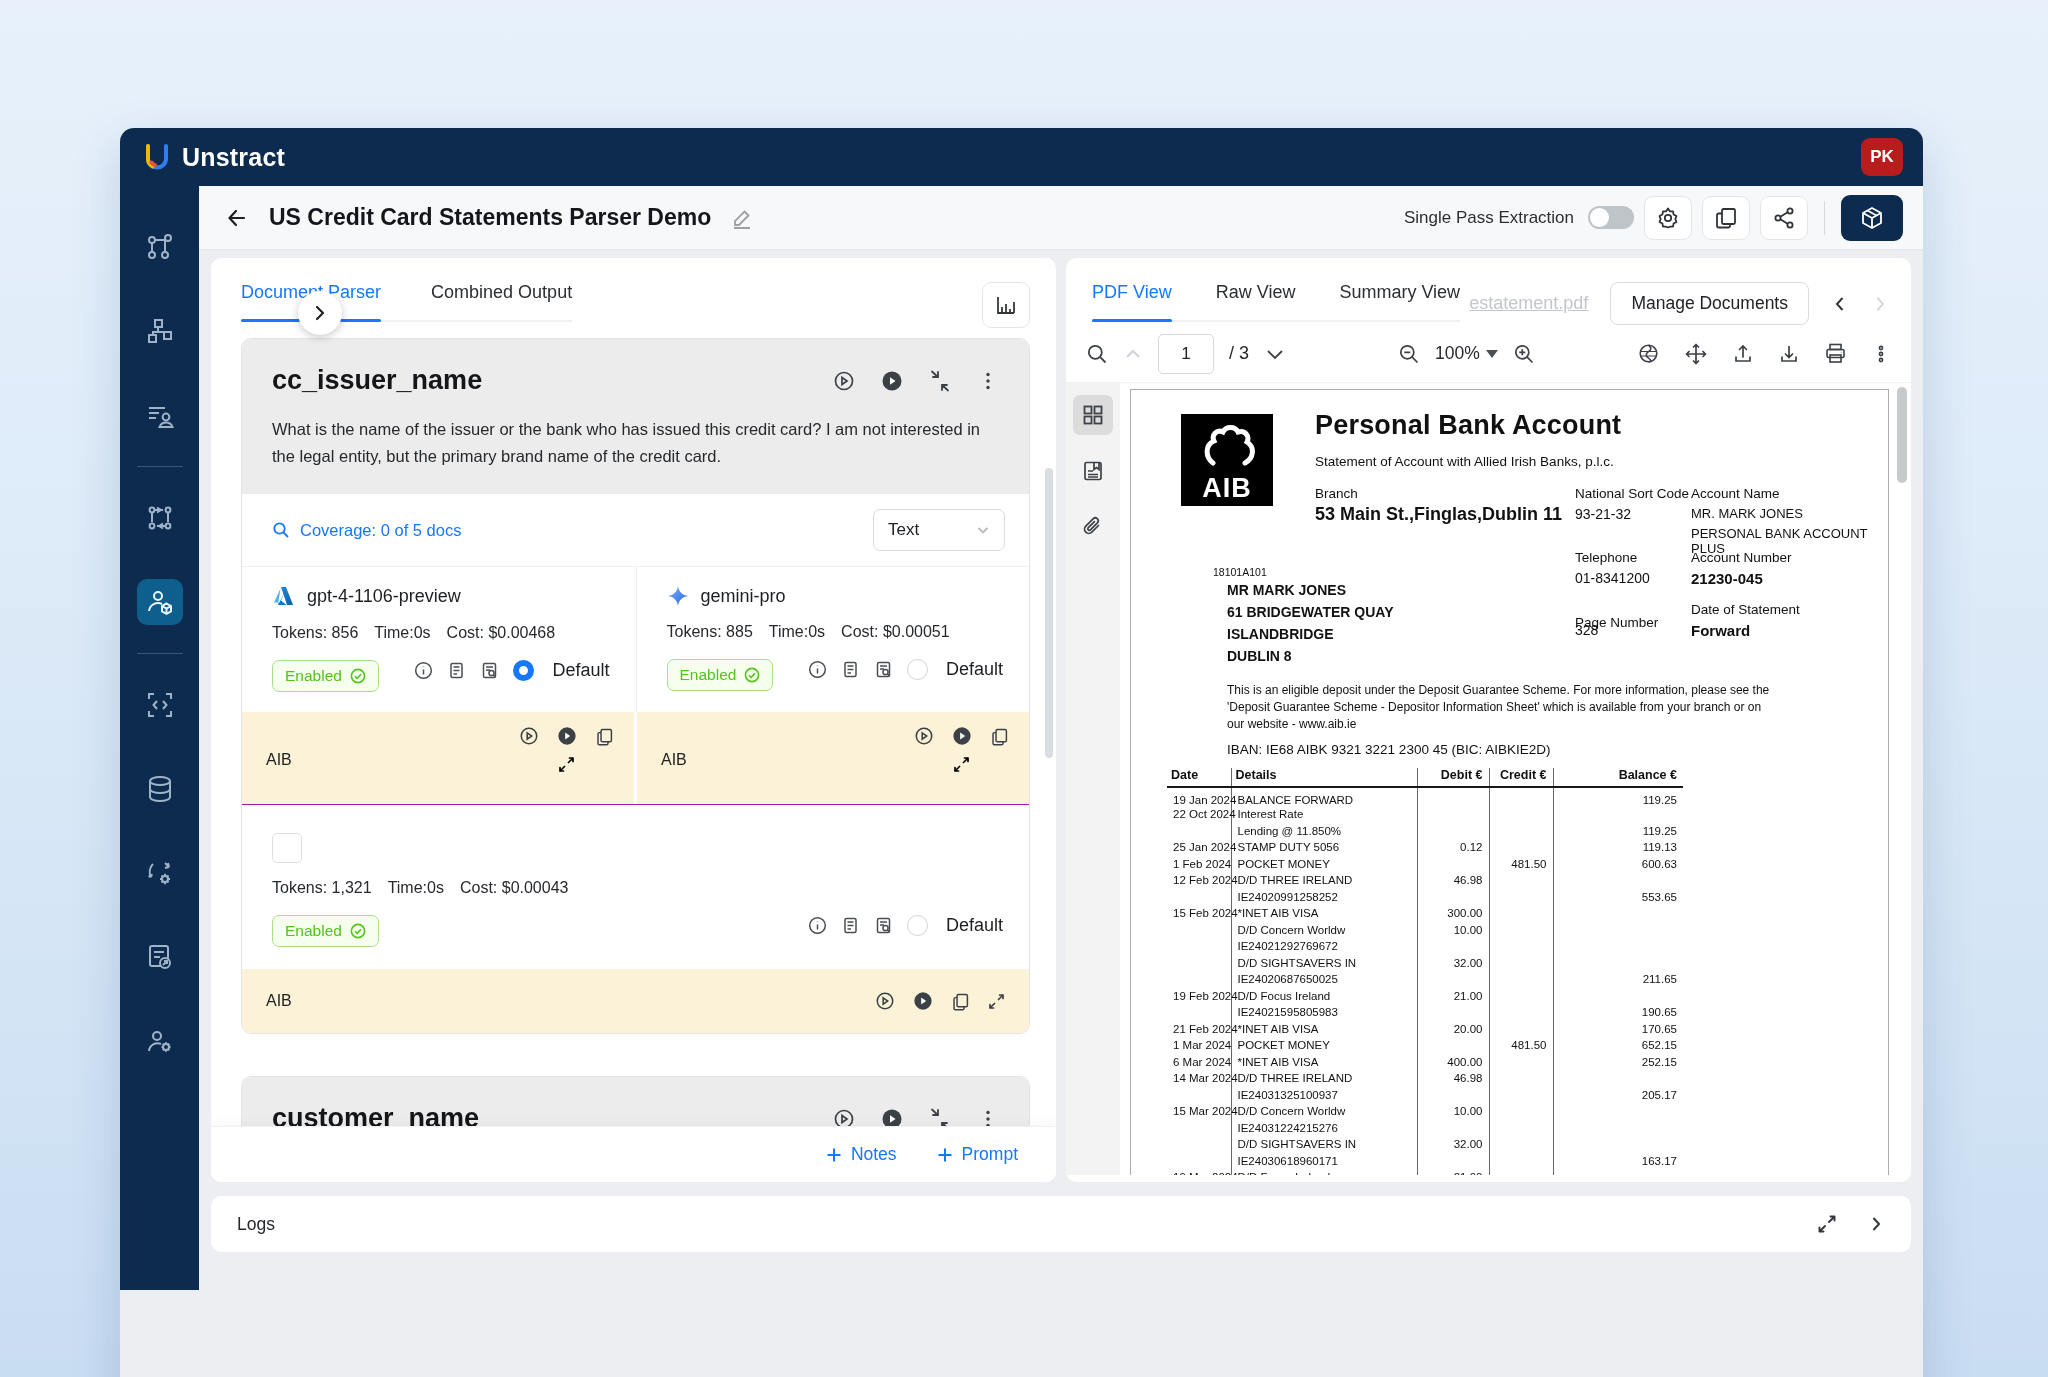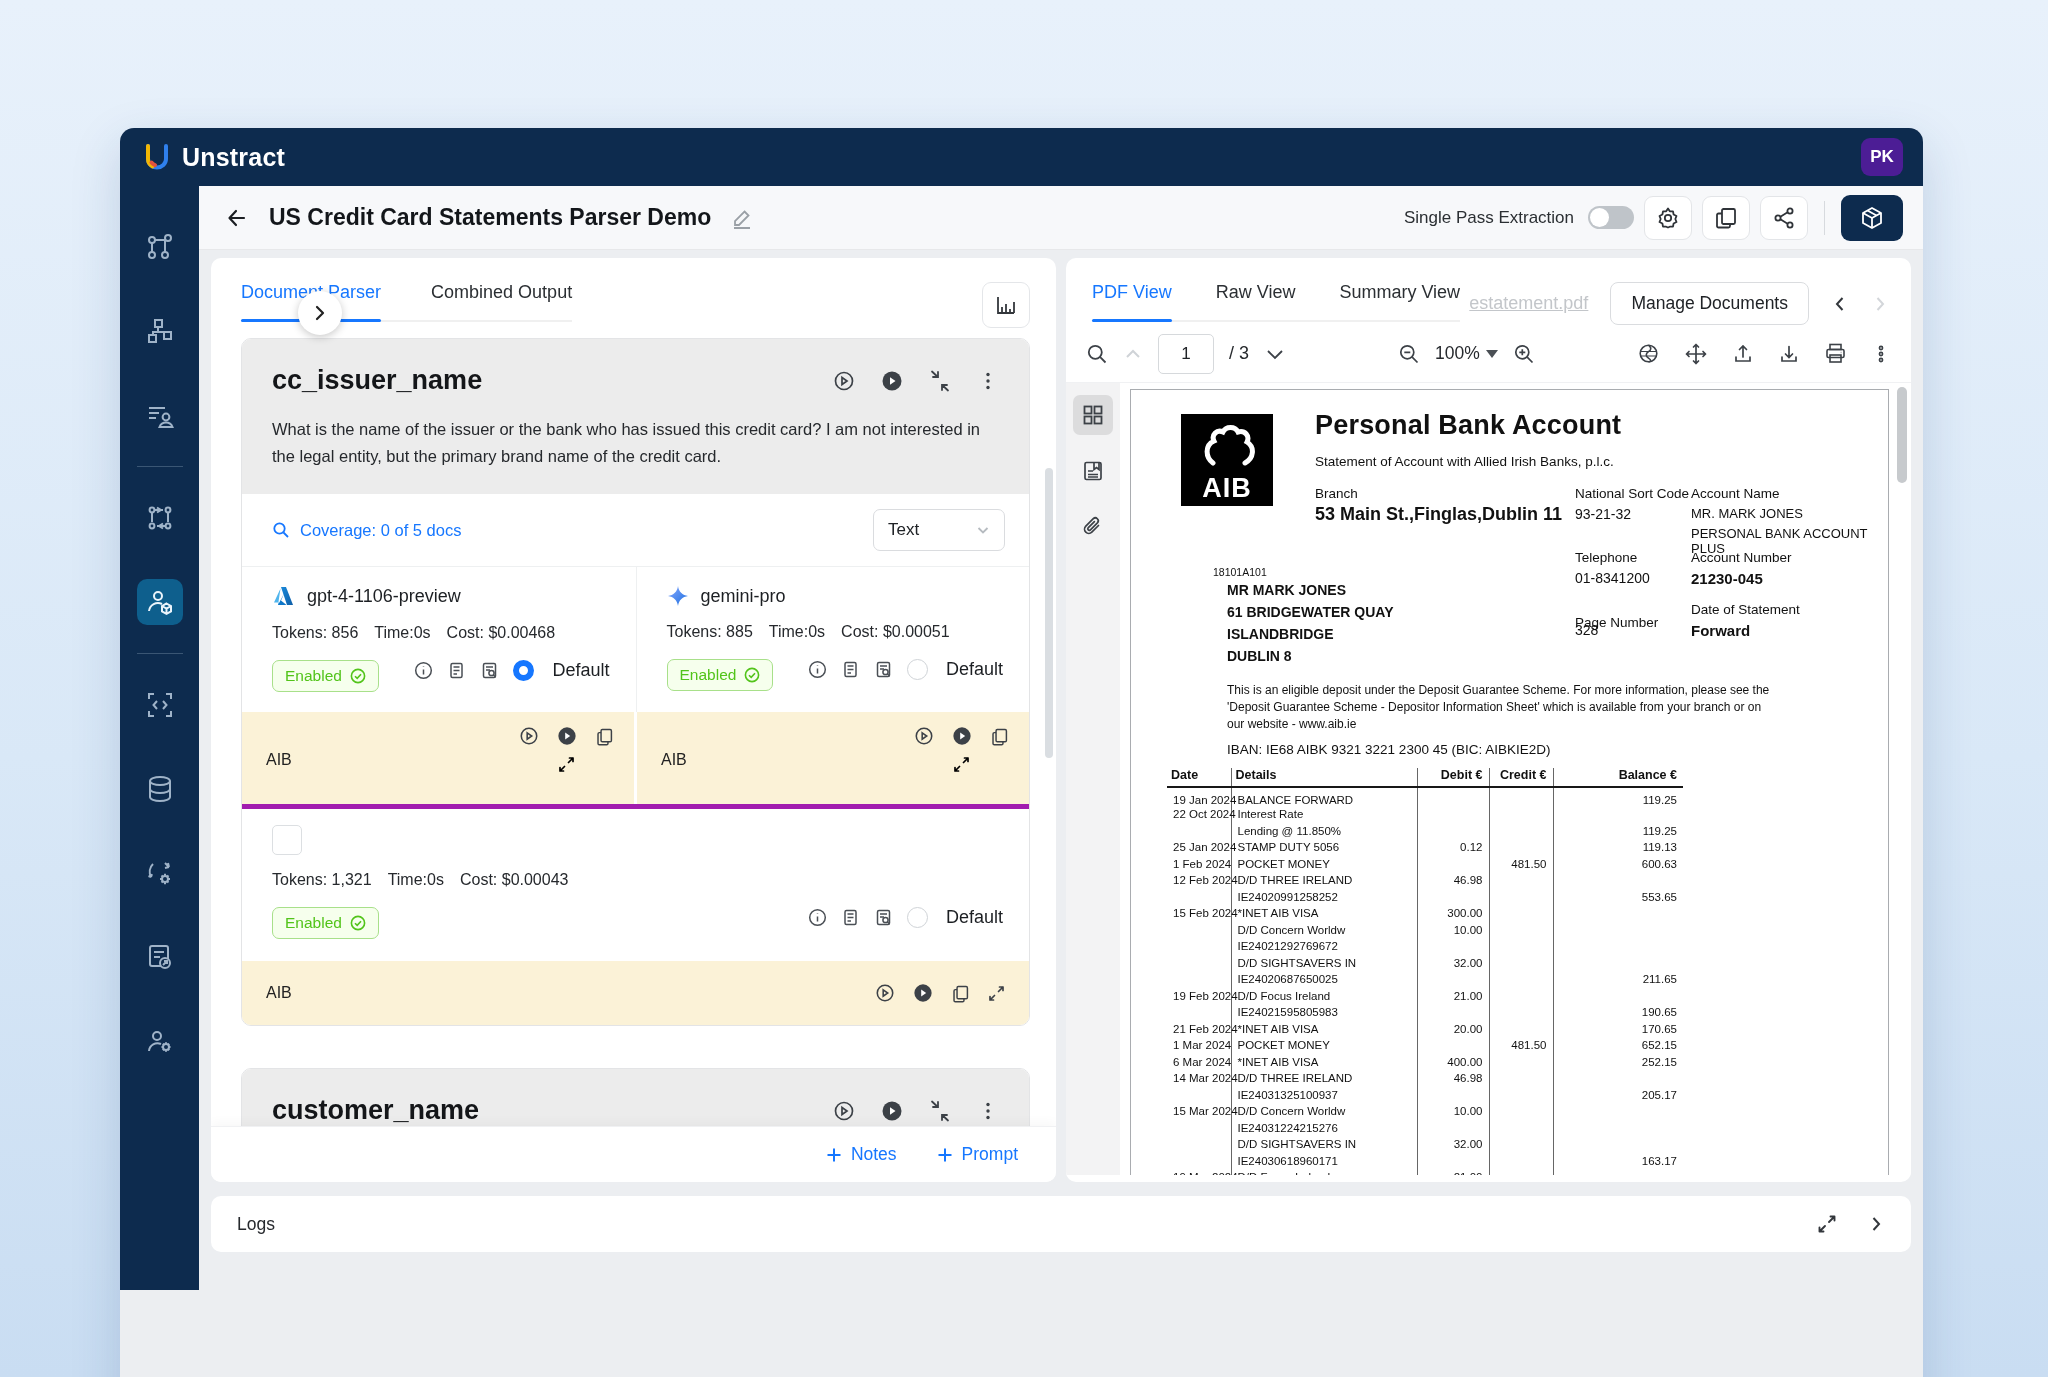--- a/index.html
+++ b/index.html
@@ -5,21 +5,21 @@
   * { margin:0; padding:0; box-sizing:border-box; }
   html,body { width:2048px; height:1377px; font-family:"Liberation Sans",sans-serif; }
   body { background:linear-gradient(180deg,#e8f1fb 0%,#d9e8f7 55%,#c9ddf2 100%); position:relative; overflow:hidden; }
 
   .window { position:absolute; left:120px; top:128px; width:1803px; height:1312px; border-radius:14px; overflow:hidden; background:#eceef1; box-shadow:0 18px 50px rgba(30,64,120,.18); }
 
   
   .navbar { height:58px; background:#0d2b4e; display:flex; align-items:center; justify-content:space-between; padding:0 20px 0 22px; }
   .brand { display:flex; align-items:center; gap:10px; }
   .brand-name { color:#fff; font-size:25px; font-weight:700; letter-spacing:.2px; }
-  .avatar { width:42px; height:38px; border-radius:9px; background:#4c1d95; color:#fff; font-size:17px; font-weight:700; display:flex; align-items:center; justify-content:center; }
+  .avatar { width:42px; height:38px; border-radius:9px; background:#b91c1c; color:#fff; font-size:17px; font-weight:700; display:flex; align-items:center; justify-content:center; }
 
   .collapse-fab { position:absolute; left:178px; top:163px; width:44px; height:44px; border-radius:50%; background:#fff; box-shadow:0 2px 8px rgba(0,0,0,.22); display:flex; align-items:center; justify-content:center; z-index:40; cursor:pointer; }
 
   .frame { display:flex; height:1104px; }
 
   
   .app-sidebar { width:79px; background:#0d2b4e; display:flex; flex-direction:column; align-items:center; padding-top:38px; gap:38px; flex:none; }
   .side-item { width:46px; height:46px; display:flex; align-items:center; justify-content:center; color:#9fb3c8; border-radius:10px; cursor:pointer; }
   .side-item.active { background:#0e5f8d; color:#eaf4fb; }
   .side-div { width:46px; border-top:1px solid #3a5674; margin:-10px 0; }
@@ -67,21 +67,21 @@
   .pill { display:inline-flex; align-items:center; gap:8px; border:1px solid #a8e08a; background:#f6ffed; color:#52c41a; font-size:15.5px; border-radius:7px; padding:6px 12px; }
   .mini-icons { display:flex; align-items:center; gap:14px; color:#4a4f55; }
   .radio { width:21px; height:21px; border-radius:50%; border:1.5px solid #cfd3d7; background:#fff; position:relative; }
   .radio.sel { border:6.5px solid #1677ff; }
   .def-label { font-size:18px; color:#1c1f23; margin-left:4px; }
   .outputs { display:grid; grid-template-columns:1fr 1fr; gap:3px; background:#fff; }
   .out-cell { background:#fbf2d7; padding:14px 20px 10px 24px; min-height:92px; display:flex; justify-content:space-between; }
   .out-val { font-size:16px; color:#222; align-self:center; }
   .out-ic-stack { display:flex; flex-direction:column; align-items:center; gap:10px; }
   .out-ic-row { display:flex; align-items:center; gap:18px; color:#3c4147; }
-  .single-model { padding:16px 26px 20px 30px; border-top:5px solid #a21caf; }
+  .single-model { padding:28px 26px 20px 30px; border-top:1px solid #a21caf; }
   .ph-sq { width:30px; height:30px; border:1.5px solid #dcdfe2; border-radius:5px; }
   .out-row { background:#fbf2d7; margin-top:2px; padding:0 24px; height:64px; display:flex; align-items:center; justify-content:space-between; }
   .panel-footer { position:absolute; left:0; right:0; bottom:0; height:56px; background:#fff; border-top:1px solid #f0f1f3; box-shadow:0 -4px 10px rgba(0,0,0,.03); display:flex; align-items:center; justify-content:flex-end; gap:40px; padding:0 38px; z-index:5; }
   .flink { display:flex; align-items:center; gap:9px; color:#1677ff; font-size:17.5px; cursor:pointer; }
   .lp-scrollthumb { position:absolute; right:3px; top:210px; width:8px; height:290px; background:#dadee2; border-radius:4px; }
 
   
   .rp-tabs-row { display:flex; align-items:flex-start; justify-content:space-between; padding:24px 22px 0 26px; }
   .rp-right { display:flex; align-items:center; gap:22px; }
   .file-name { color:#c3c6ca; font-size:18px;text-decoration:underline; }

